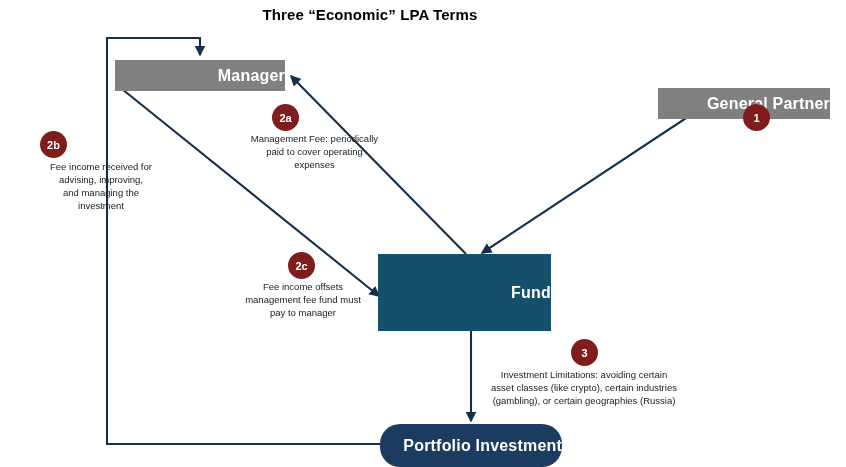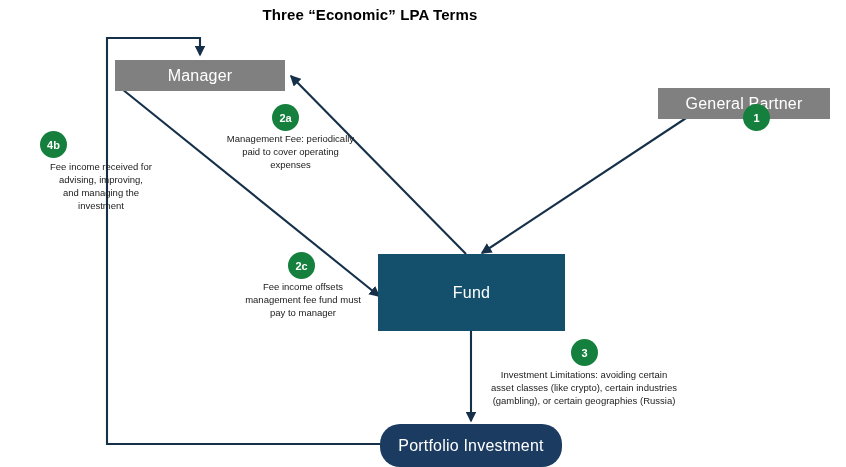--- a/index.html
+++ b/index.html
@@ -34,37 +34,37 @@
     text-align: center;
     font-size: 15px;
     font-weight: bold;
     color: #000000;
     letter-spacing: 0.1px;
   }
   .node {
     position: absolute;
     display: flex;
     align-items: center;
-    justify-content: center;
+    justify-content: flex-end;
     color: #ffffff;
     font-size: 16px;
-    font-weight: normal;
+    font-weight: bold;
     letter-spacing: 0.2px;
     box-sizing: border-box;
   }
   .node-grey { background: #808080; }
   .node-teal { background: #14506b; }
   .node-navy { background: #1b3c60; }
 
   .badge {
     position: absolute;
     width: 27px;
     height: 27px;
     border-radius: 50%;
-    background: #15803d;
+    background: #7f1d1d;
     color: #ffffff;
     font-size: 11px;
     font-weight: bold;
     display: flex;
     align-items: center;
     justify-content: center;
     box-sizing: border-box;
   }
   .note {
     position: absolute;
@@ -111,34 +111,34 @@
   </svg>
 
   <div class="node node-grey" style="left:115px; top:60px; width:170px; height:31px;">
     <span>Manager</span>
   </div>
 
   <div class="node node-grey" style="left:658px; top:60px; width:172px; height:31px;margin-top:28px;">
     <span>General Partner</span>
   </div>
 
-  <div class="node node-teal" style="left:378px; top:254px; width:187px; height:77px;">
+  <div class="node node-teal" style="left:378px; top:254px; width:173px; height:77px;">
     <span>Fund</span>
   </div>
 
   <div class="node node-navy" style="left:380px; top:424px; width:182px; height:43px;border-radius:20px;">
     <span>Portfolio Investment</span>
   </div>
 
   <div class="badge" style="left:743px; top:104px;">1</div>
 
   <div class="badge" style="left:272px; top:104px;">2a</div>
-  <div class="note" style="left:224px; top:132px; width:133px;">Management Fee: periodically paid to cover operating expenses</div>
+  <div class="note" style="left:248px; top:132px; width:133px;">Management Fee: periodically paid to cover operating expenses</div>
 
-  <div class="badge" style="left:40px; top:131px;">4b</div>
+  <div class="badge" style="left:40px; top:131px;">2b</div>
   <div class="note" style="left:2px; top:160px; width:102px;margin-left:48px;">Fee income received for advising, improving, and managing the investment</div>
 
   <div class="badge" style="left:288px; top:252px;">2c</div>
   <div class="note" style="left:245px; top:280px; width:116px;">Fee income offsets management fee fund must pay to manager</div>
 
   <div class="badge" style="left:571px; top:339px;">3</div>
   <div class="note" style="left:489px; top:368px; width:190px;">Investment Limitations: avoiding certain asset classes (like crypto), certain industries (gambling), or certain geographies (Russia)</div>
 
 </div>
 

